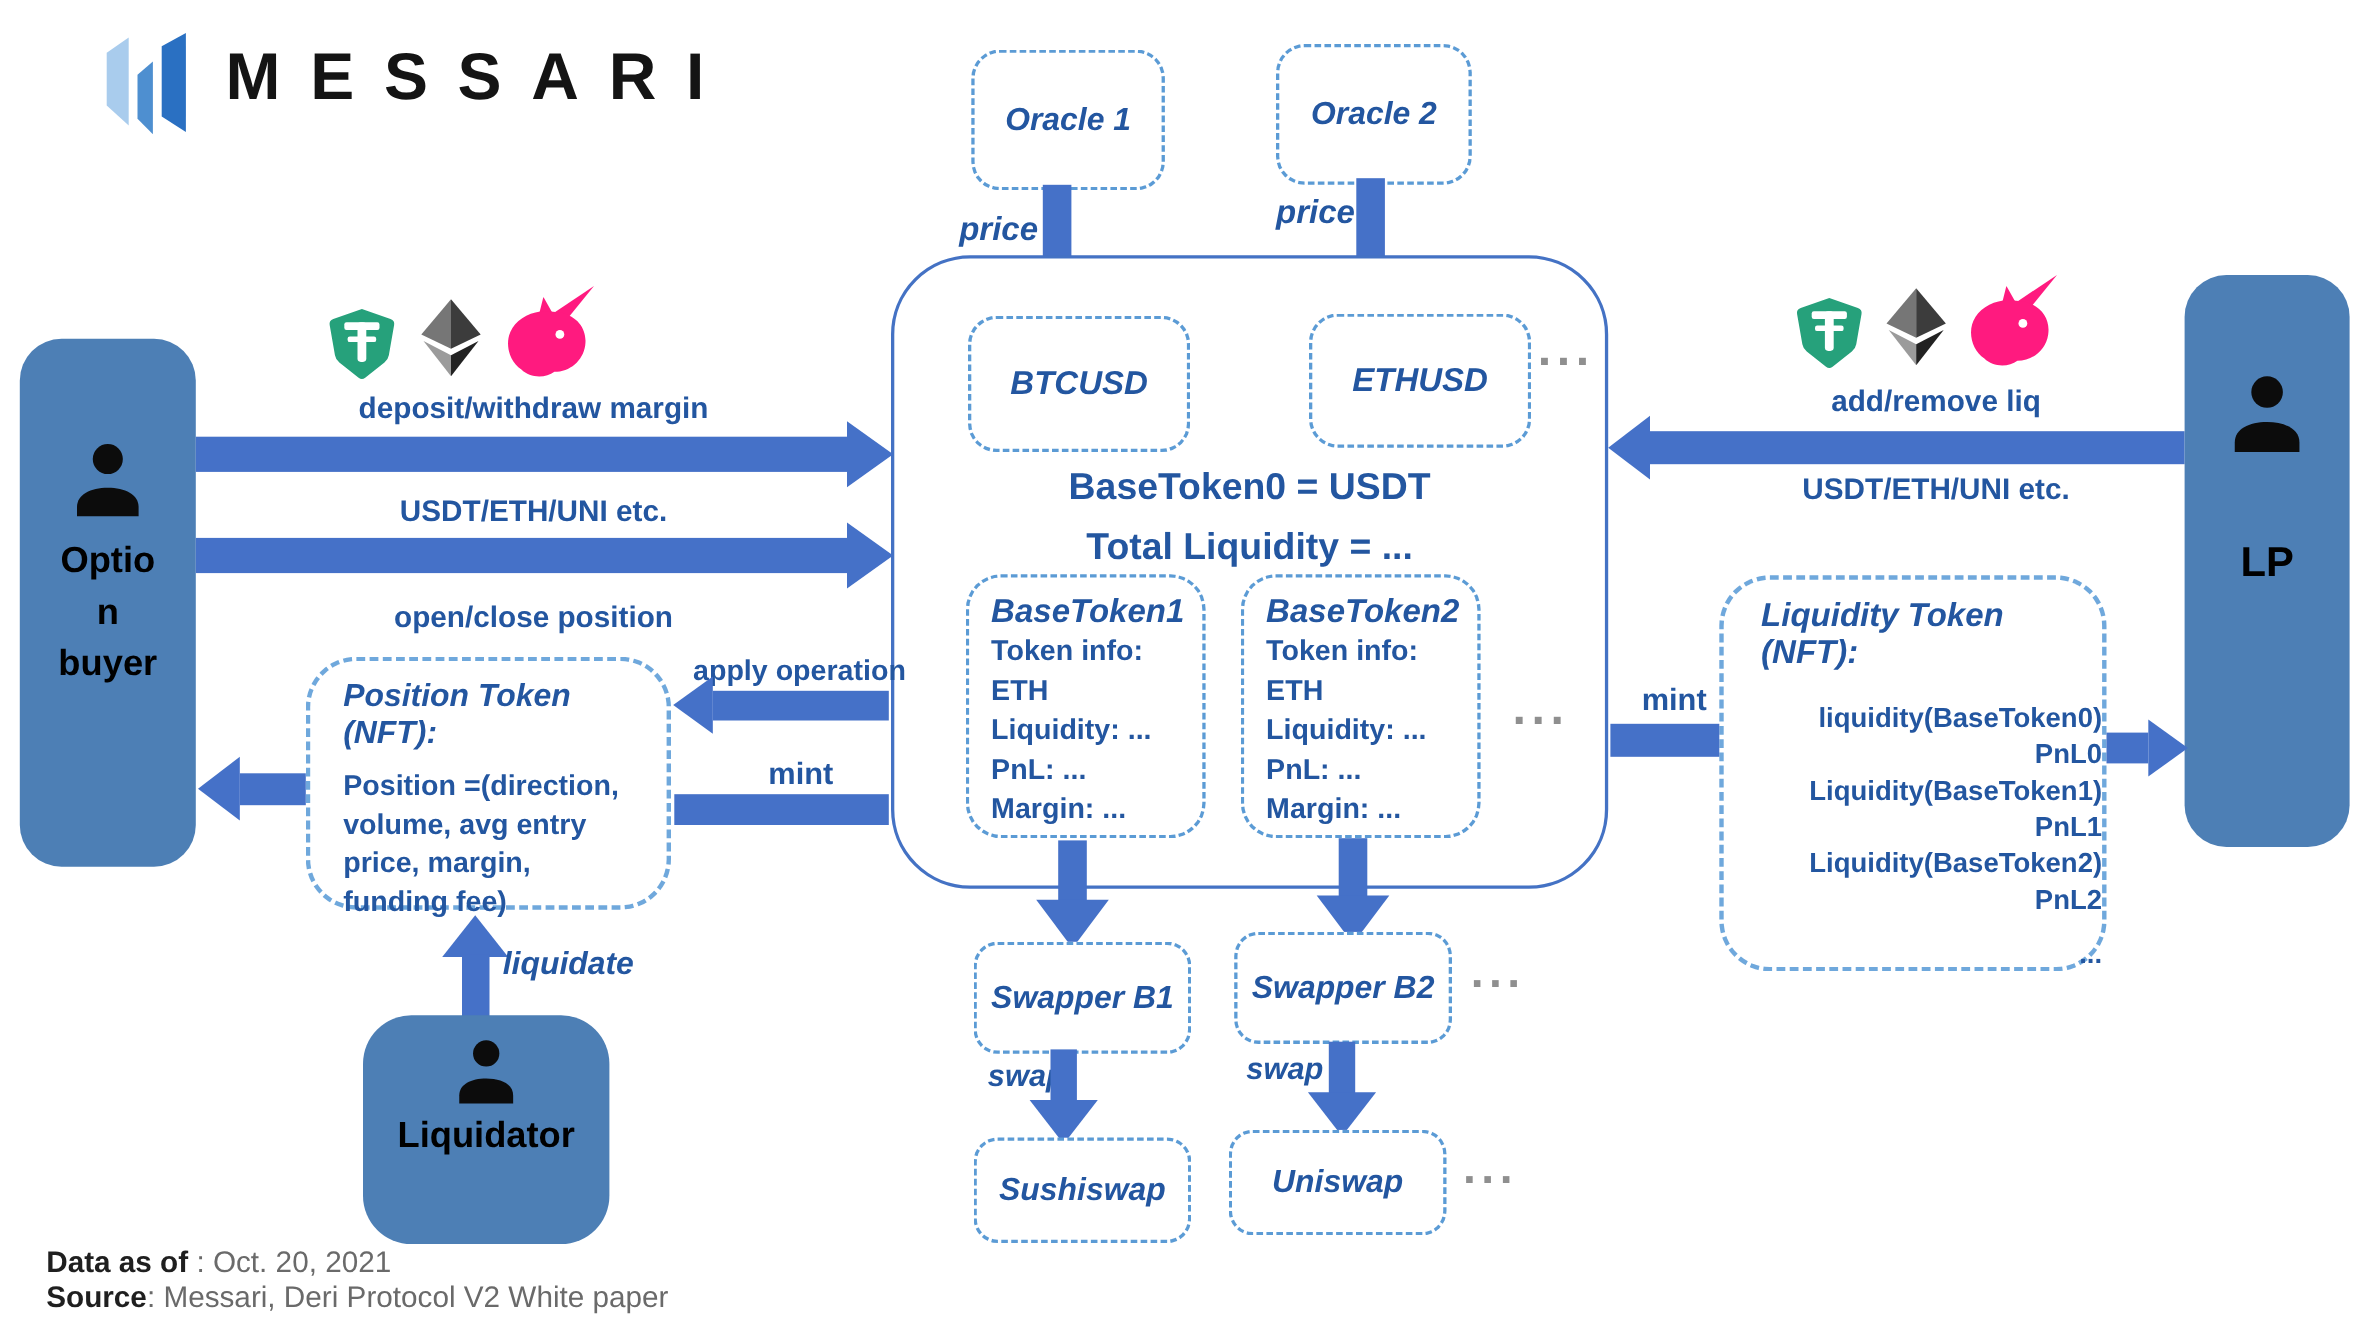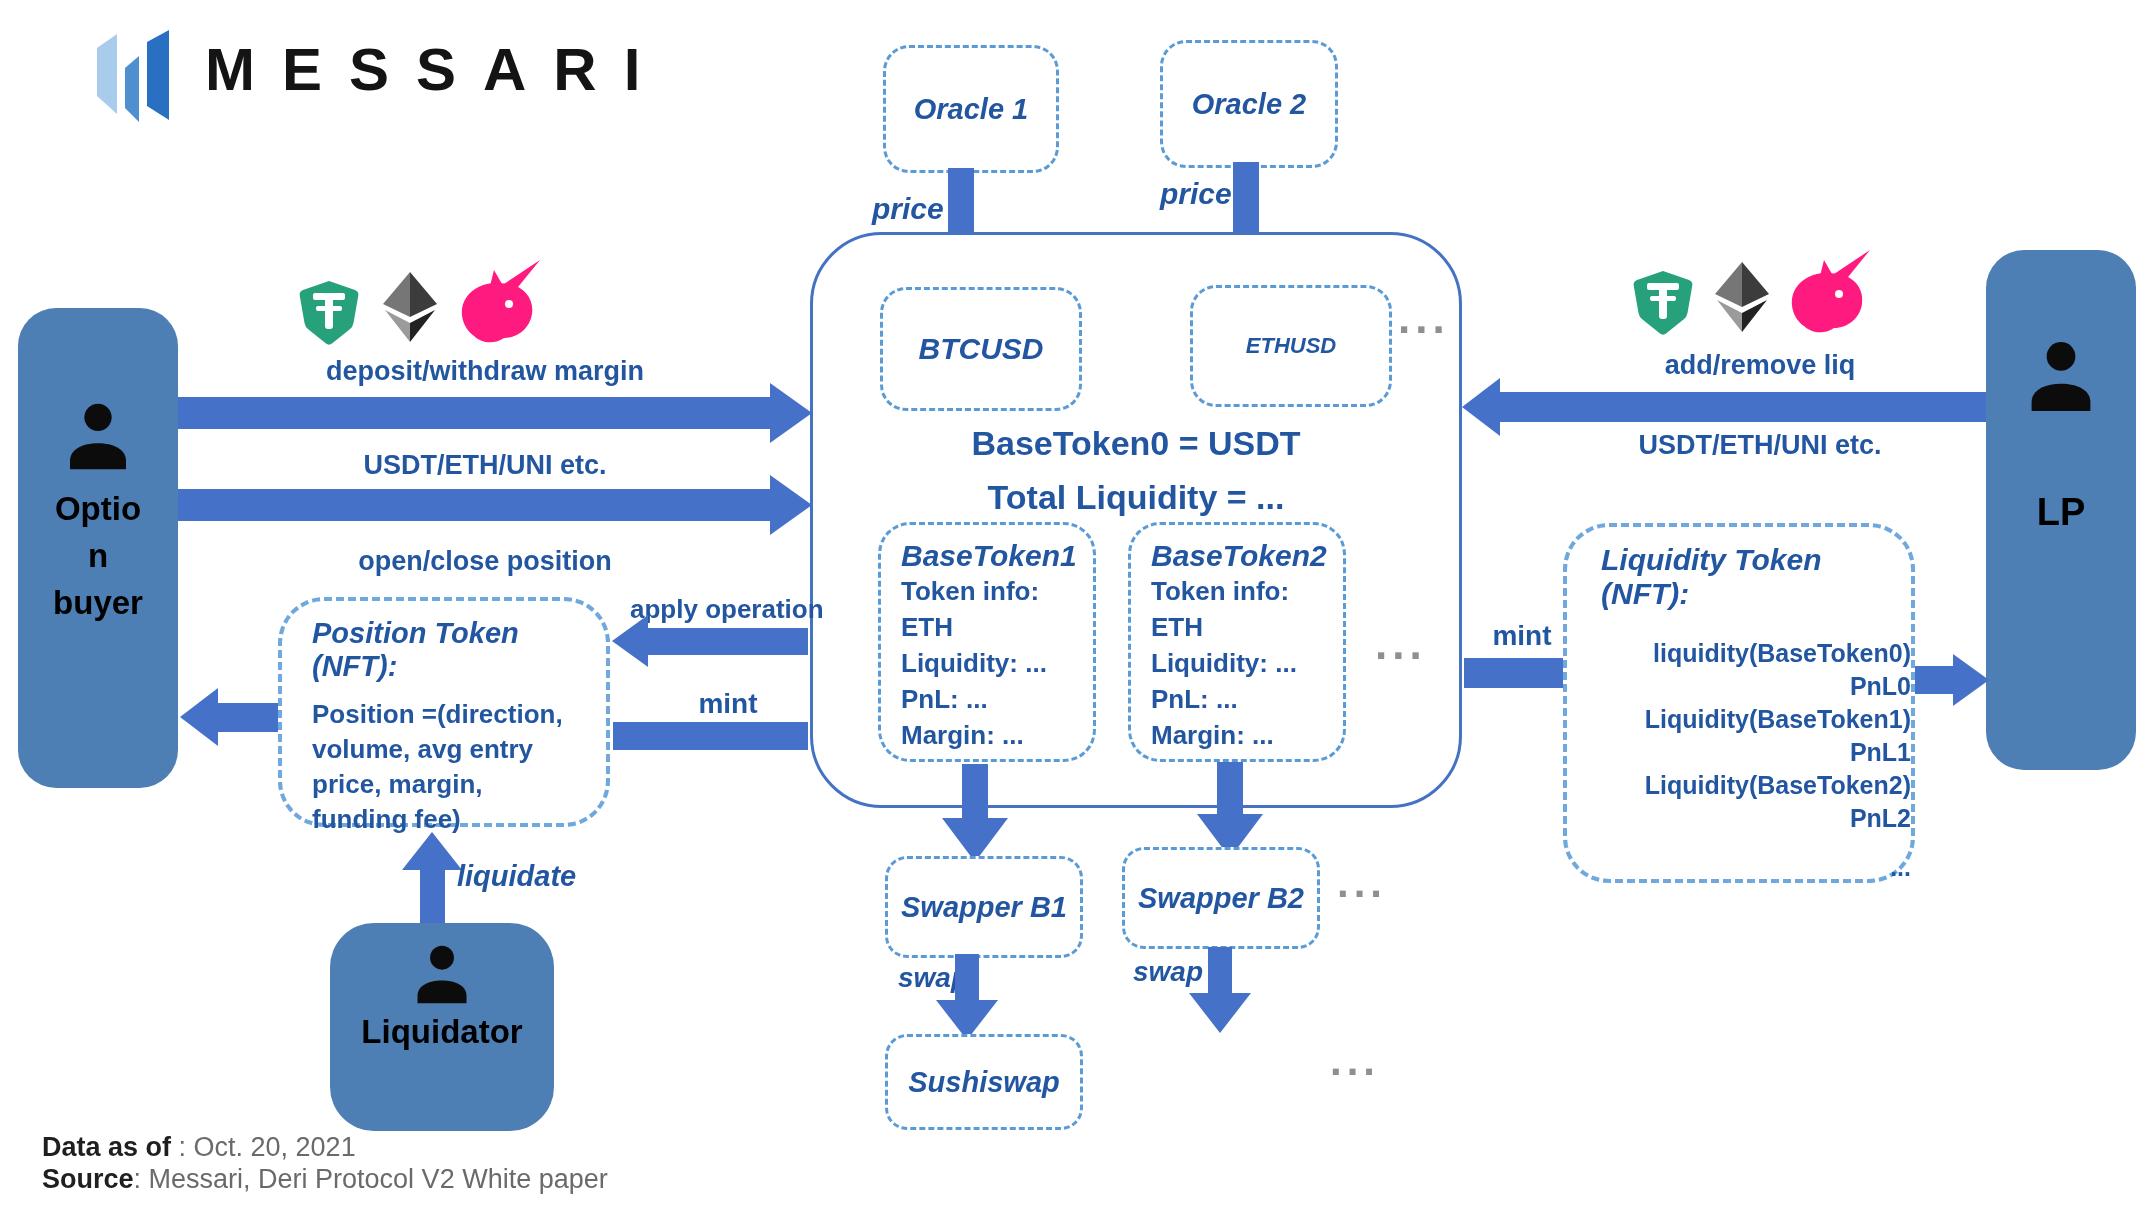--- a/index.html
+++ b/index.html
@@ -63,21 +63,21 @@
   <div>
     <div class="rect" style="left:1233px;top:162px;width:26px;height:76px;"></div>
     <div class="tri down" style="left:1213px;top:236px;"></div>
   </div>
 
   <div class="pool" style="left:810px;top:232px;width:646px;height:570px;"></div>
 
   <div class="dash cfx" style="left:880px;top:287px;width:196px;height:118px;font-size:30px;">
     <span>BTCUSD</span>
   </div>
-  <div class="dash cfx" style="left:1190px;top:285px;width:196px;height:116px;font-size:22px;">
+  <div class="dash cfx" style="left:1190px;top:285px;width:196px;height:116px;font-size:30px;">
     <span>ETHUSD</span>
   </div>
   <div class="dots" style="left:1398px;top:296px;font-size:44px;">...</div>
 
   <div class="lbl c" style="left:860px;top:424px;width:552px;font-size:34px;">BaseToken0 = USDT</div>
   <div class="lbl c" style="left:860px;top:478px;width:552px;font-size:34px;">Total Liquidity = ...</div>
 
   <div class="dash" style="left:878px;top:522px;width:218px;height:240px;border-radius:32px;padding:14px 0 0 20px;box-sizing:border-box;">
     <div class="title-it">BaseToken1</div>
     <div class="boxlines">
@@ -205,20 +205,23 @@
     <div class="rect" style="left:955px;top:954px;width:24px;height:48px;"></div>
     <div class="tri downsm" style="left:936px;top:1000px;"></div>
   </div>
   <div>
     <div class="rect" style="left:1208px;top:947px;width:24px;height:48px;"></div>
     <div class="tri downsm" style="left:1189px;top:993px;"></div>
   </div>
 
   <div class="dash cfx" style="left:885px;top:1034px;width:192px;height:90px;border-radius:22px;font-size:29px;">
     <span>Sushiswap</span>
+  </div>
+  <div class="dash cfx" style="left:1117px;top:1027px;width:192px;height:90px;border-radius:22px;font-size:29px;">
+    <span>Uniswap</span>
   </div>
   <div class="dots" style="left:1330px;top:1040px;font-size:42px;">...</div>
 
   <svg class="abs" style="left:1632px;top:270px;" width="62" height="66" viewBox="0 0 62 66">
     <path d="M31 1 L57 10 Q61 11.5 60.3 15.5 L55.5 43 Q54.8 47 51.5 49.6 L34 63.5 Q31 65.8 28 63.5 L10.5 49.6 Q7.2 47 6.5 43 L1.7 15.5 Q1 11.5 5 10 Z" fill="#26a17b"></path>
     <rect x="15" y="13" width="32" height="7" rx="2" fill="#fff"></rect>
     <rect x="27" y="13" width="8" height="36" rx="3" fill="#fff"></rect>
     <rect x="18" y="26" width="26" height="5" rx="2" fill="#fff"></rect>
   </svg>
   <svg class="abs" style="left:1712px;top:260px;" width="60" height="74" viewBox="0 0 60 74">

